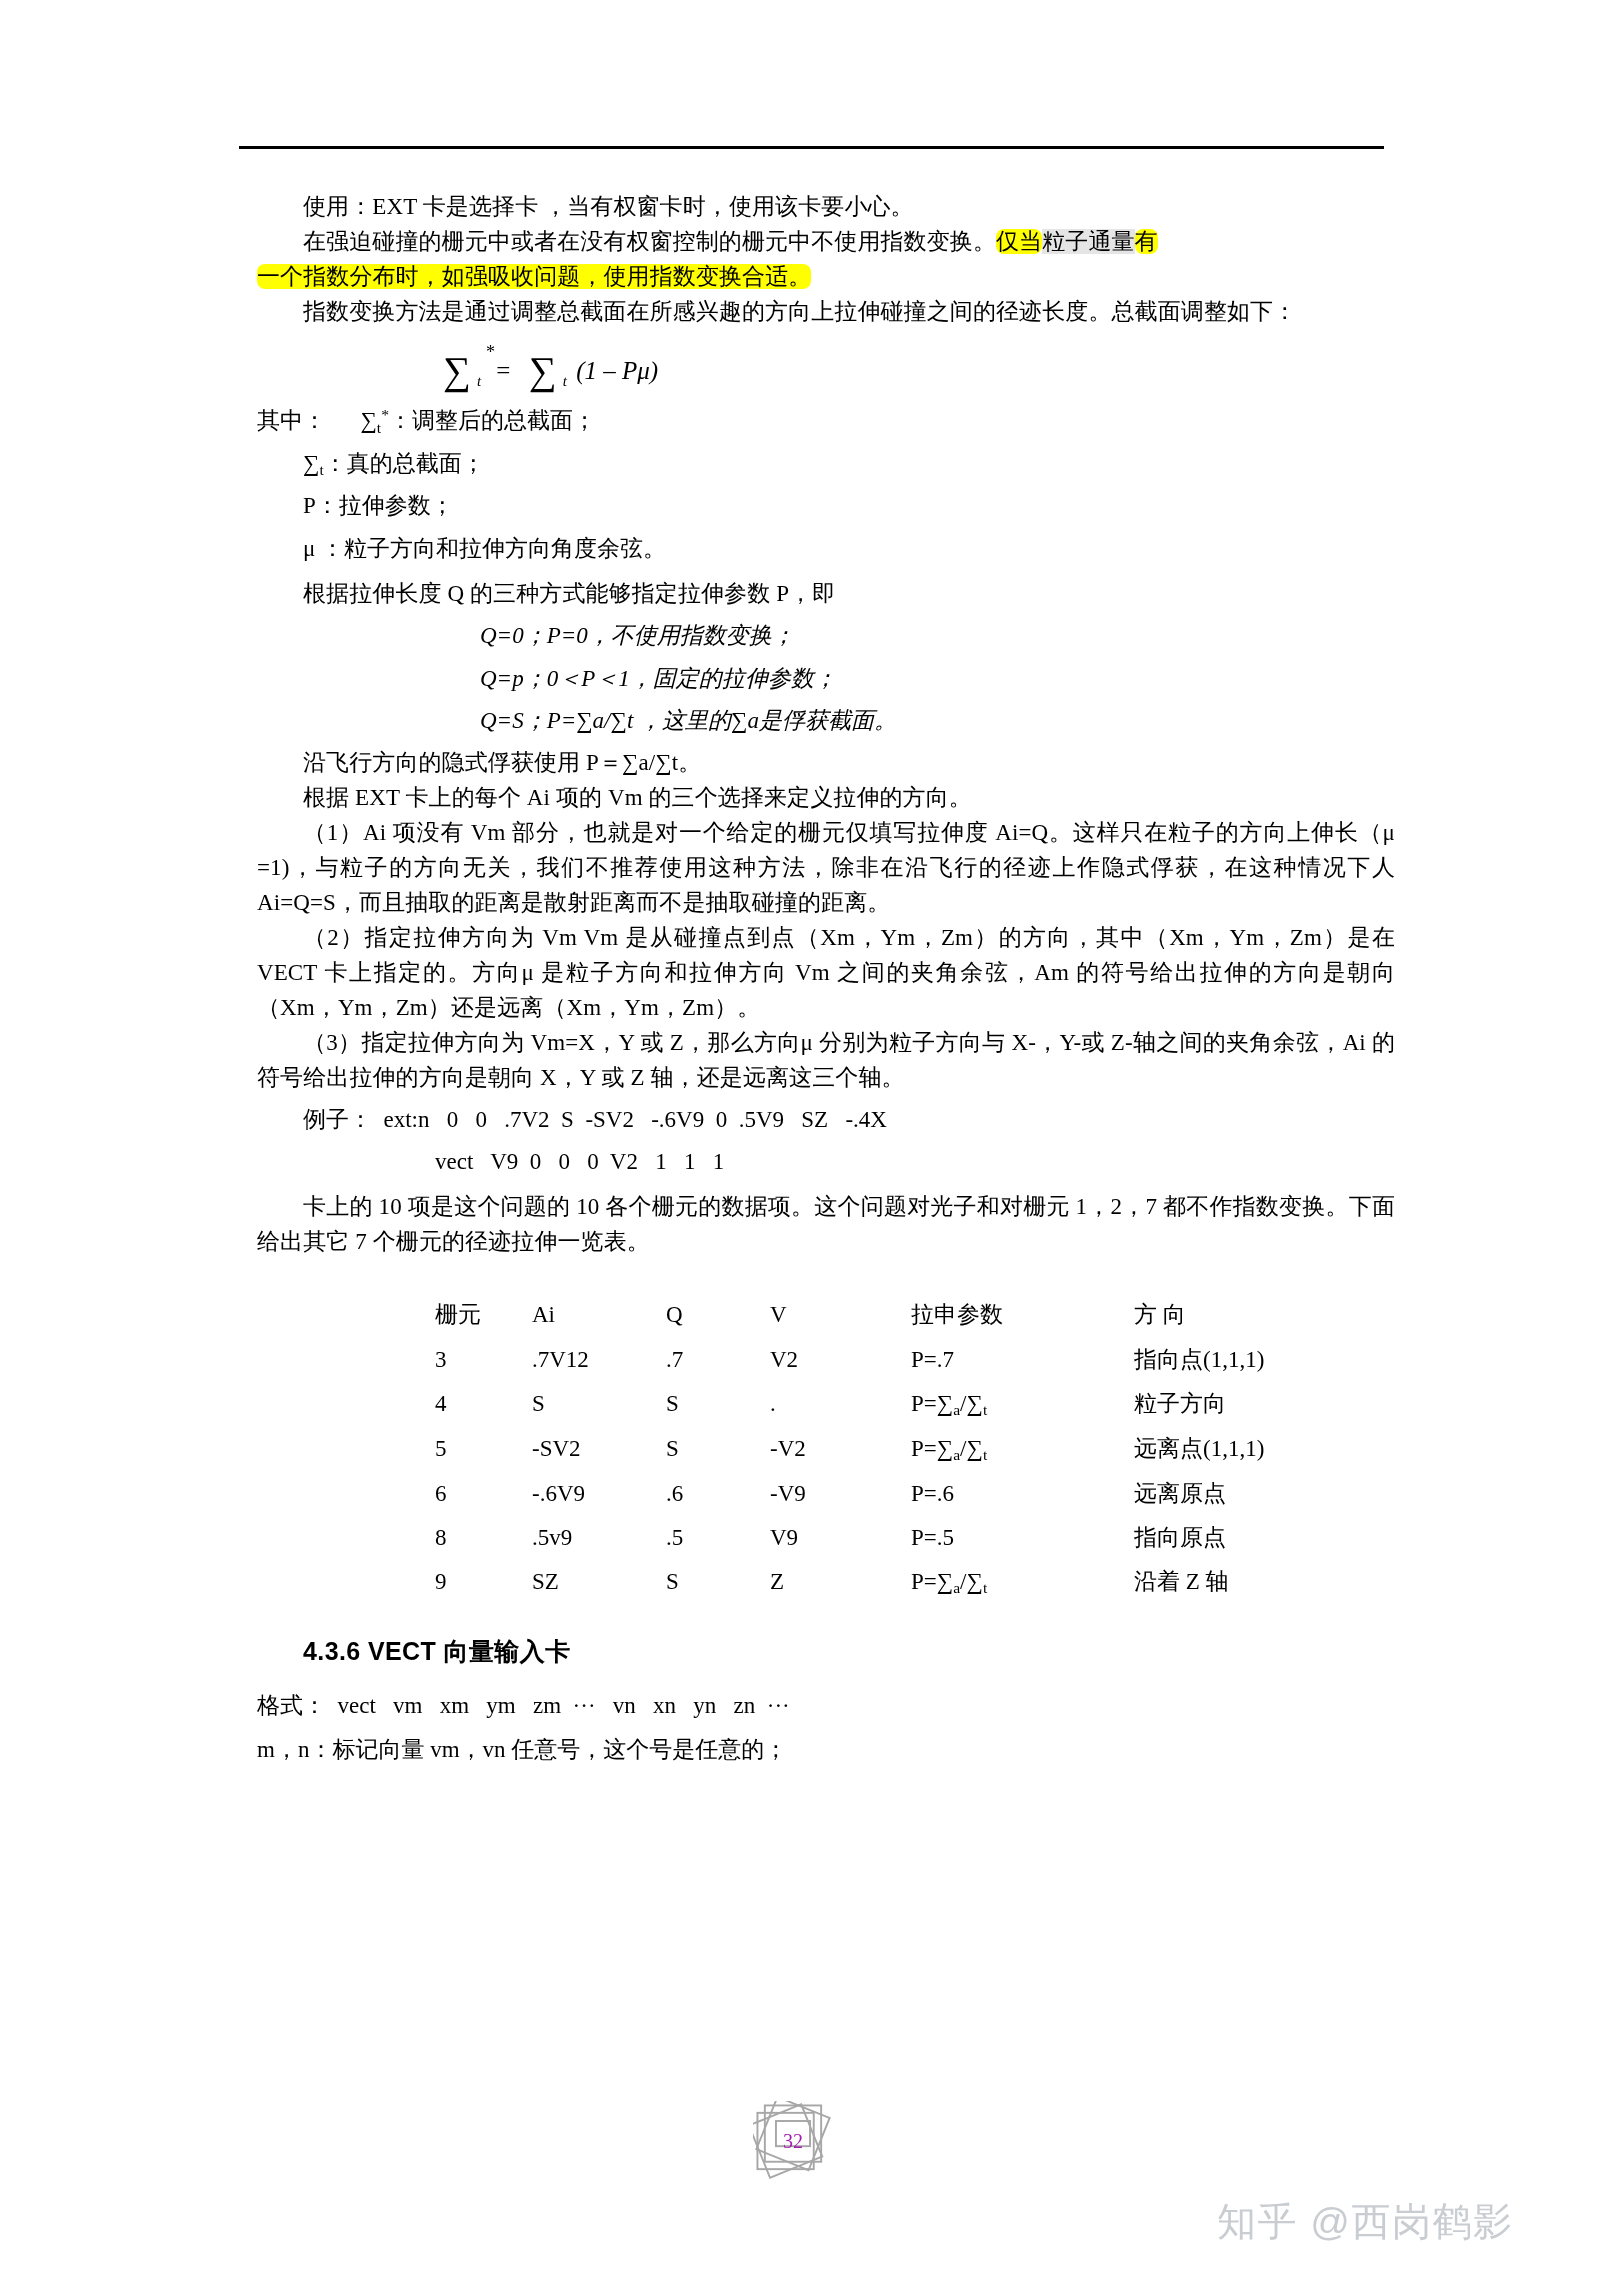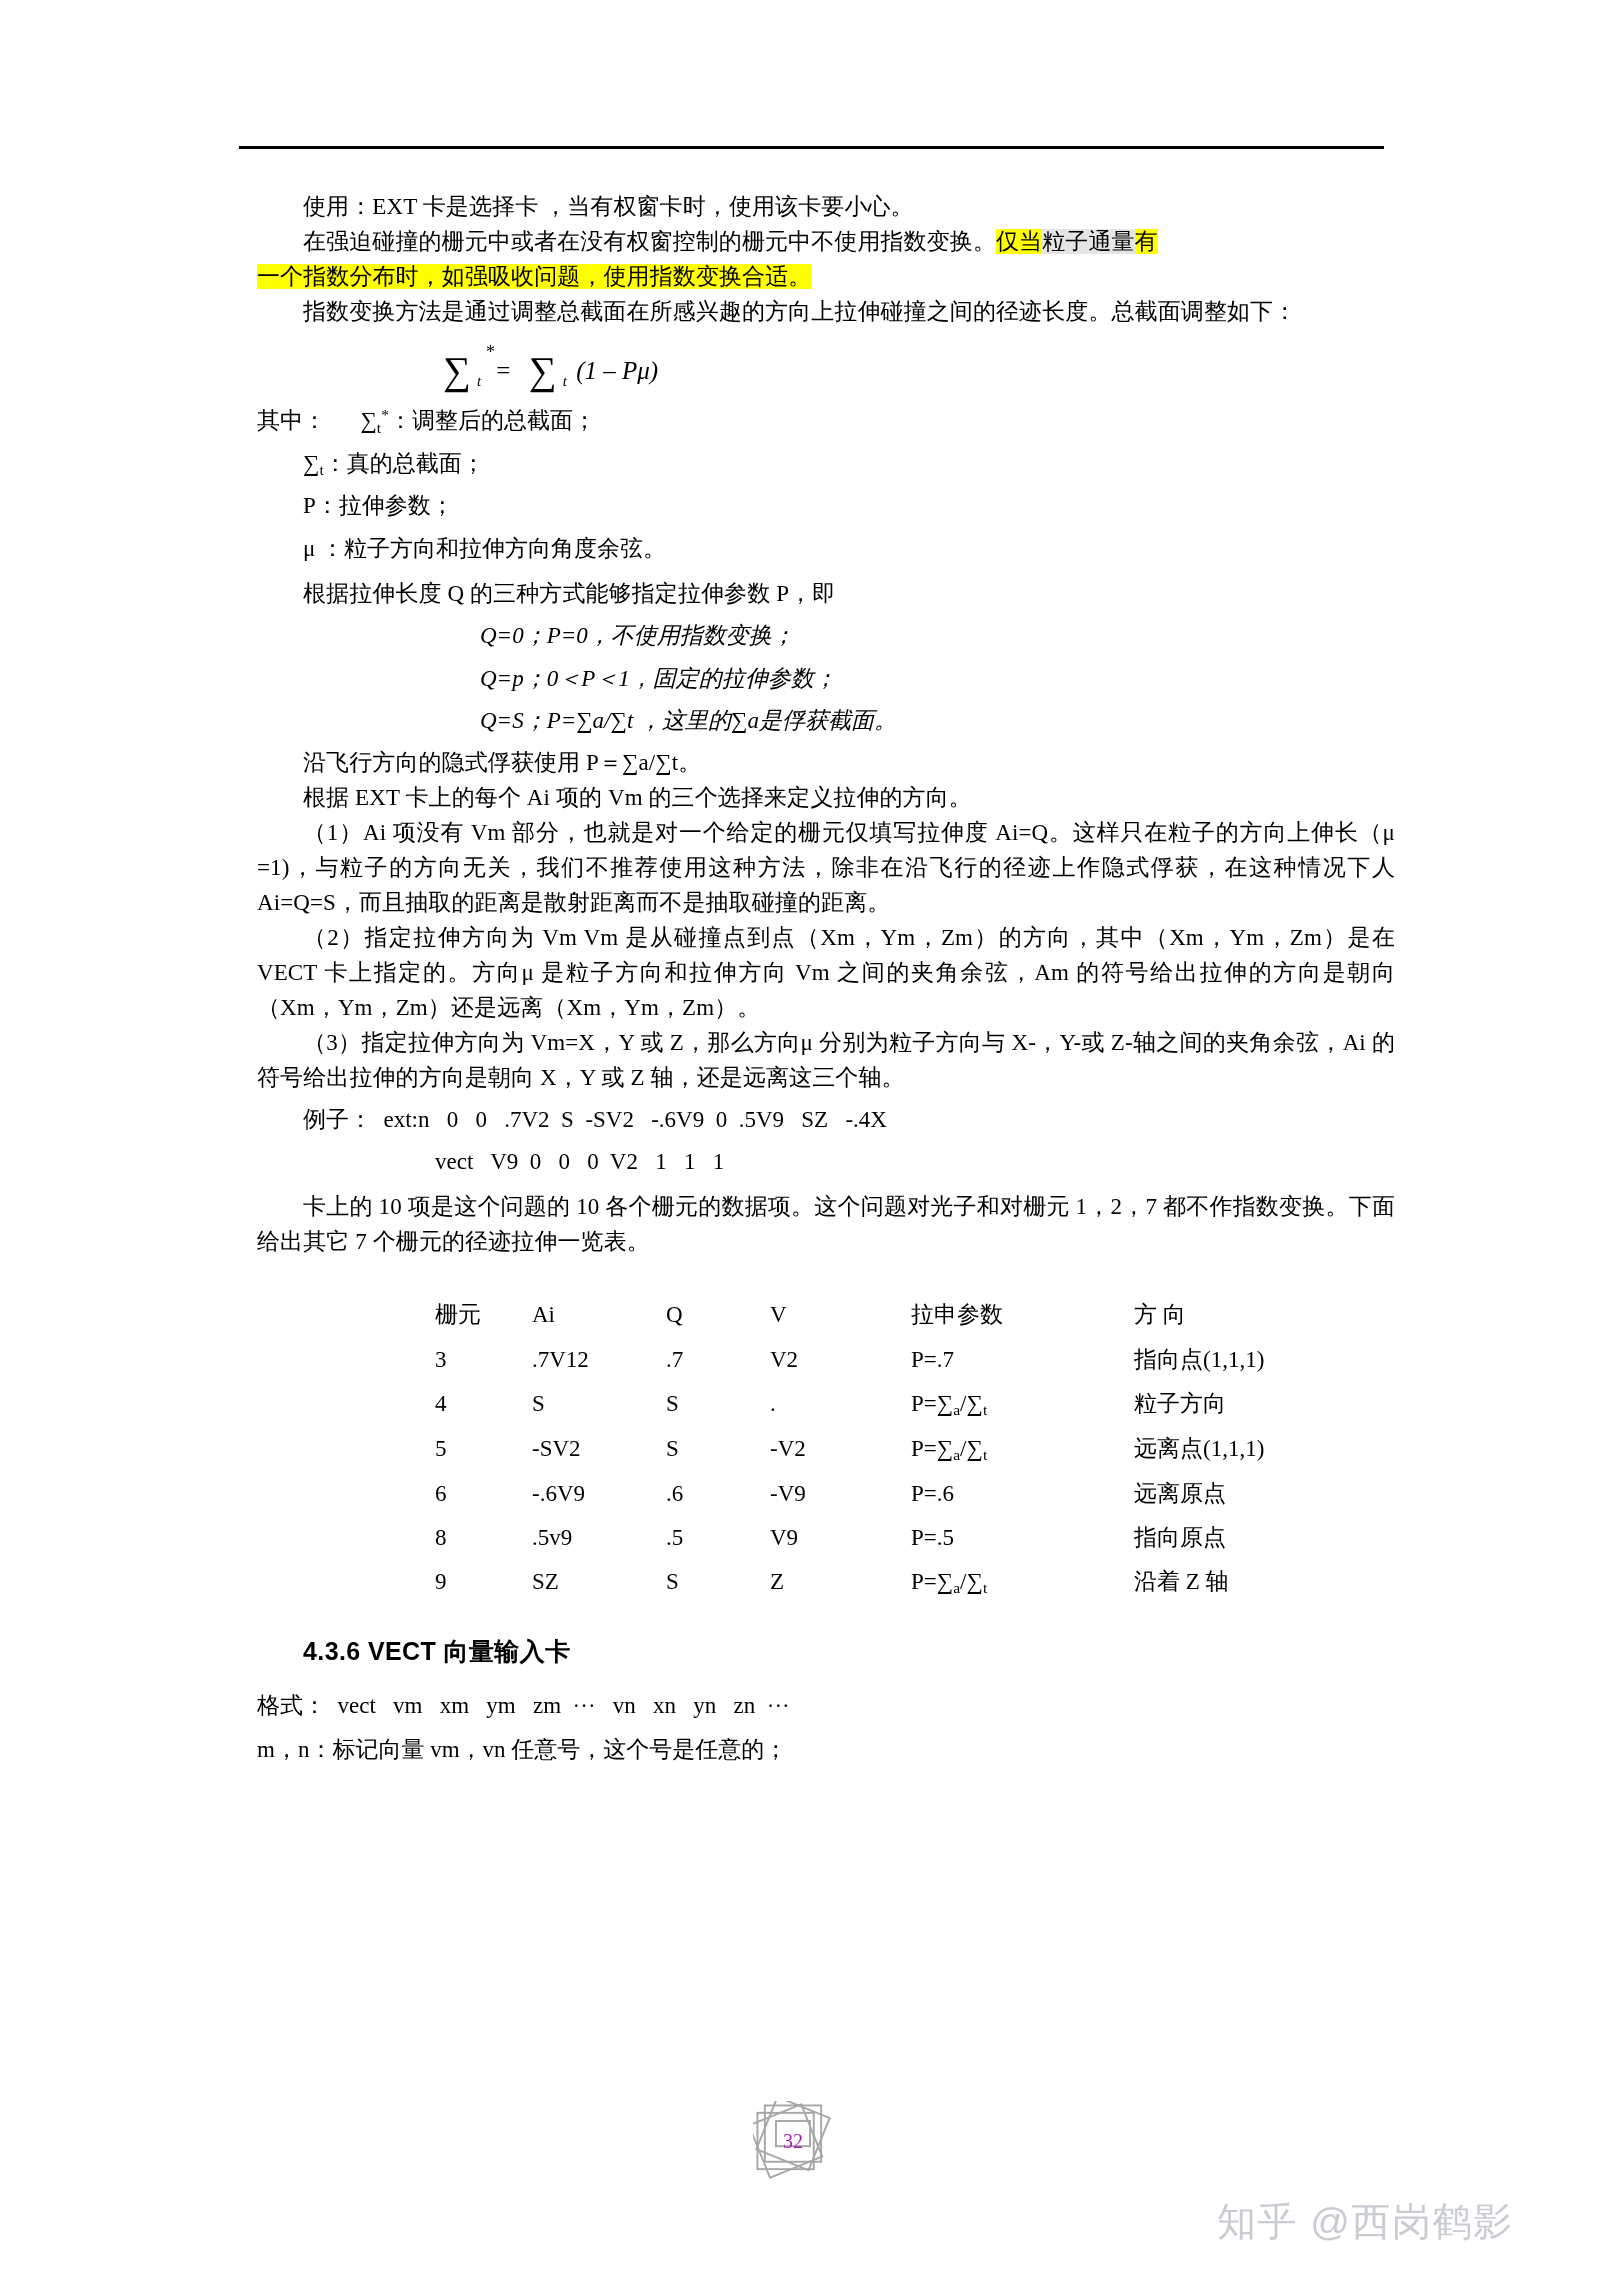--- a/index.html
+++ b/index.html
@@ -50,21 +50,21 @@
     line-height: 1.52;
     text-align: justify;
     text-justify: inter-ideograph;
     letter-spacing: 0.1px;
   }
   p.indent { text-indent: 46px; }
 
   .sub { font-size: 0.68em; vertical-align: -0.28em; }
   .sup { font-size: 0.68em; vertical-align: 0.52em; }
 
-  .hl-yellow { background: #ffff00; }
+  .hl-yellow { background: #ffff00; border-radius: 8px; }
   .hl-red    { background: #e5e5e5; }
 
   
   .formula-row {
     margin: 13.4px 0 15px 0;
     padding-left: 186px;
     font-size: 25px;
     font-family: "Liberation Serif", serif;
     font-style: italic;
   }

